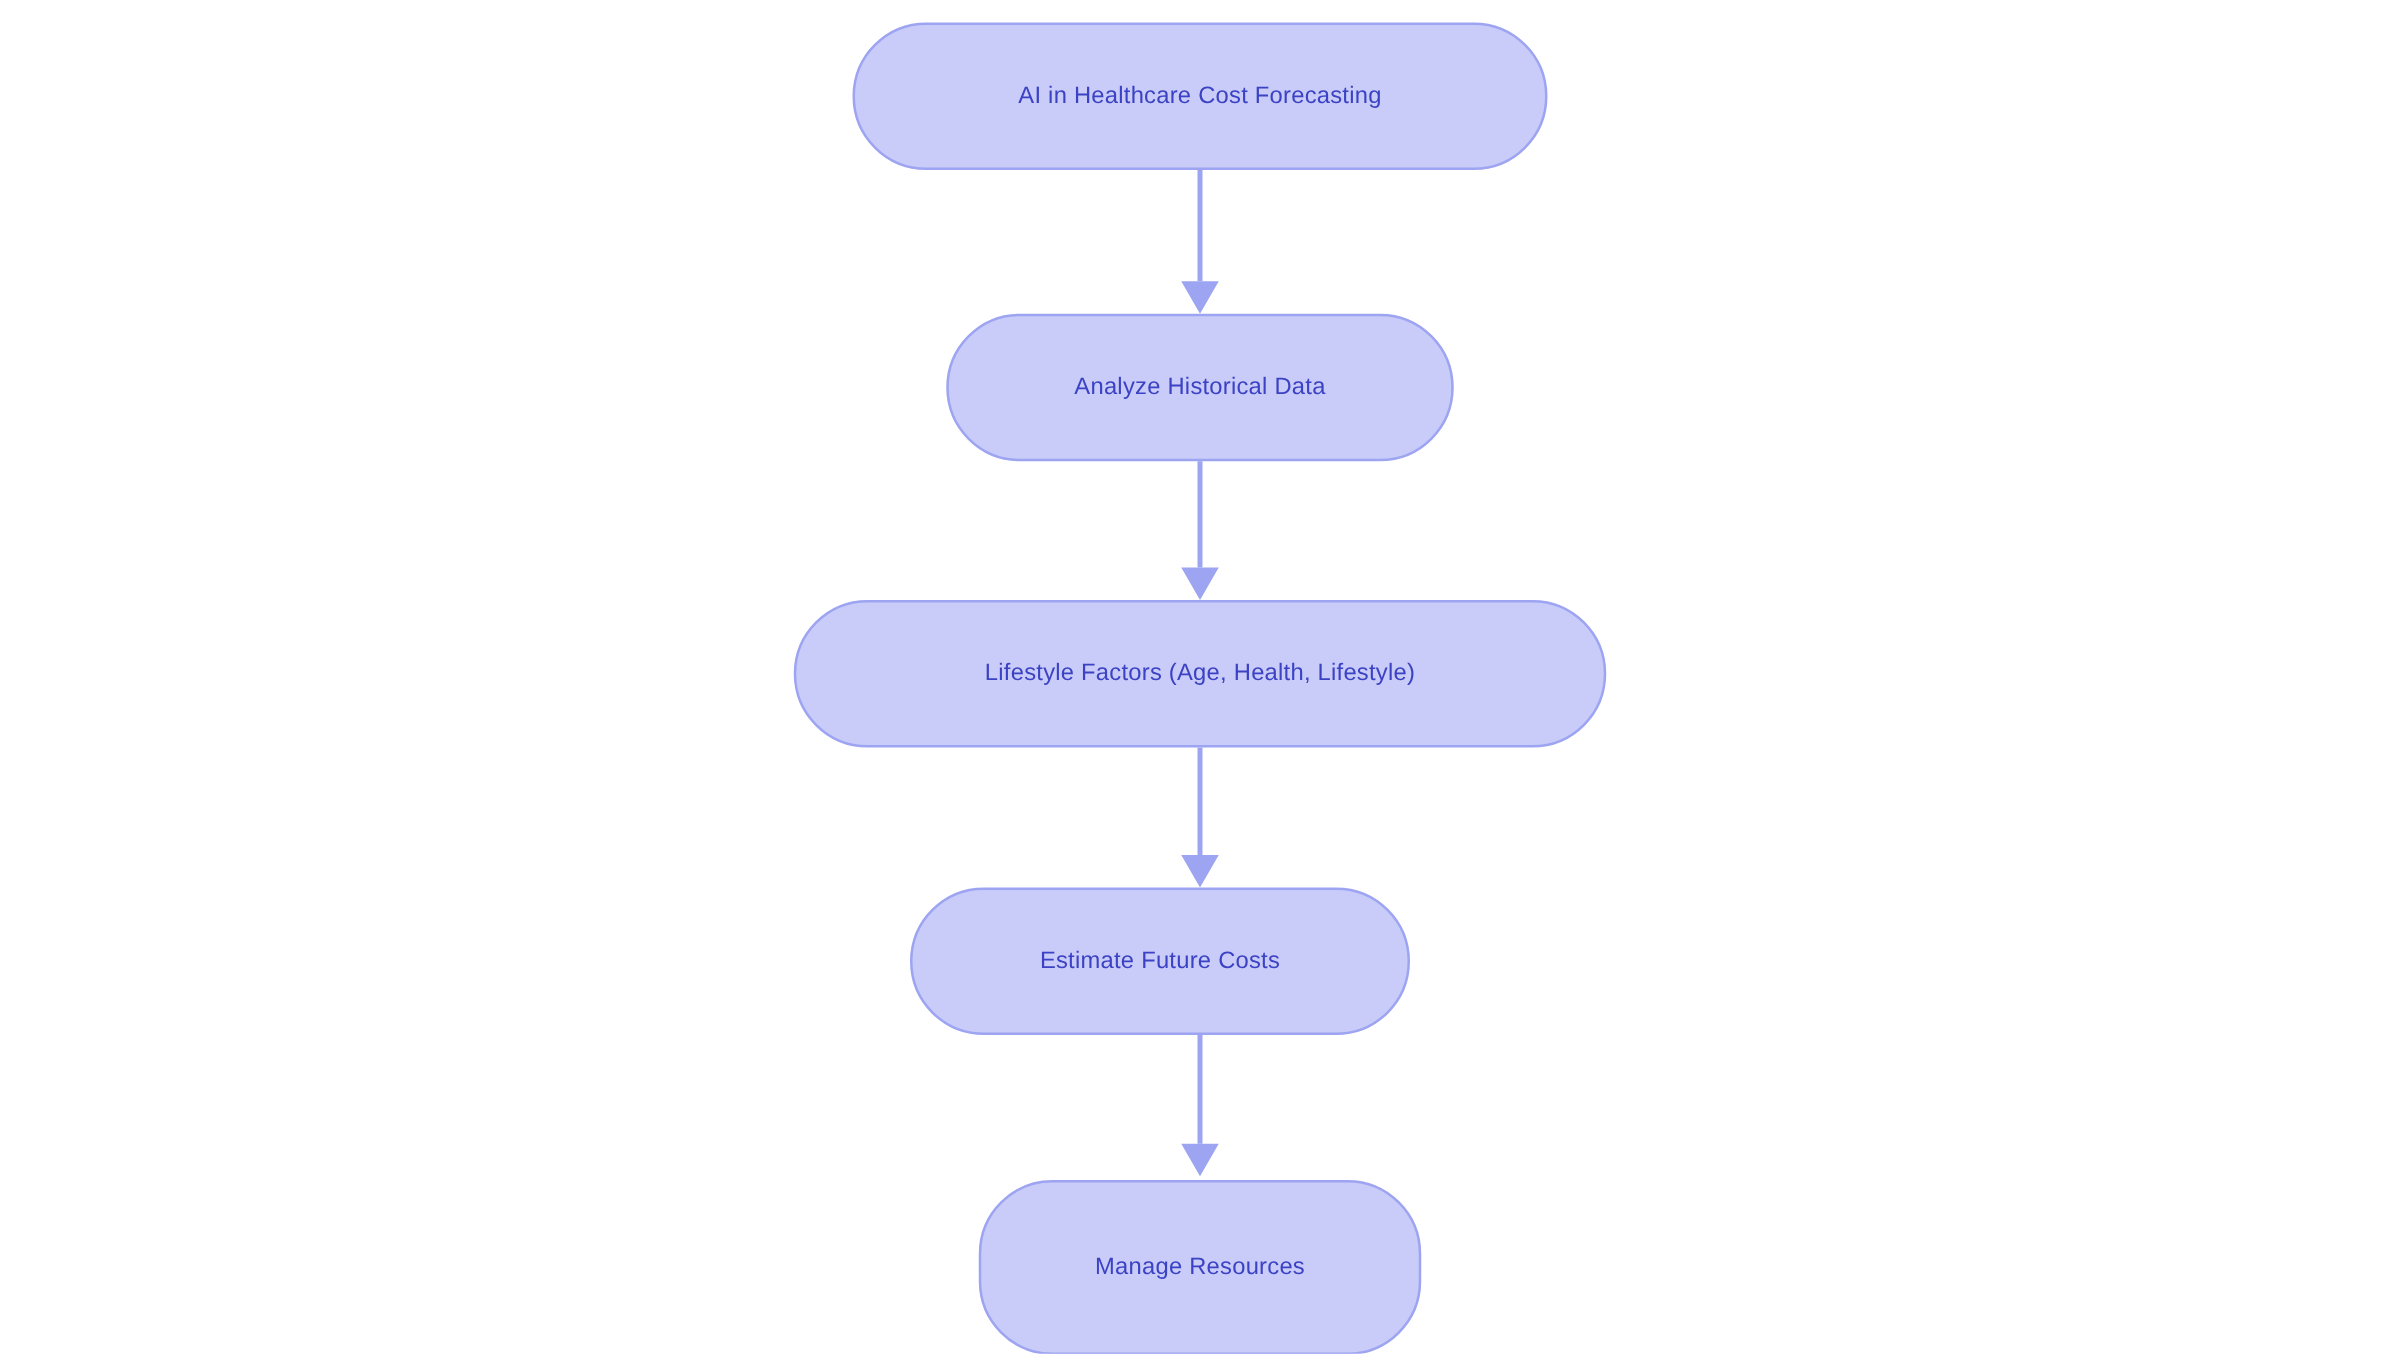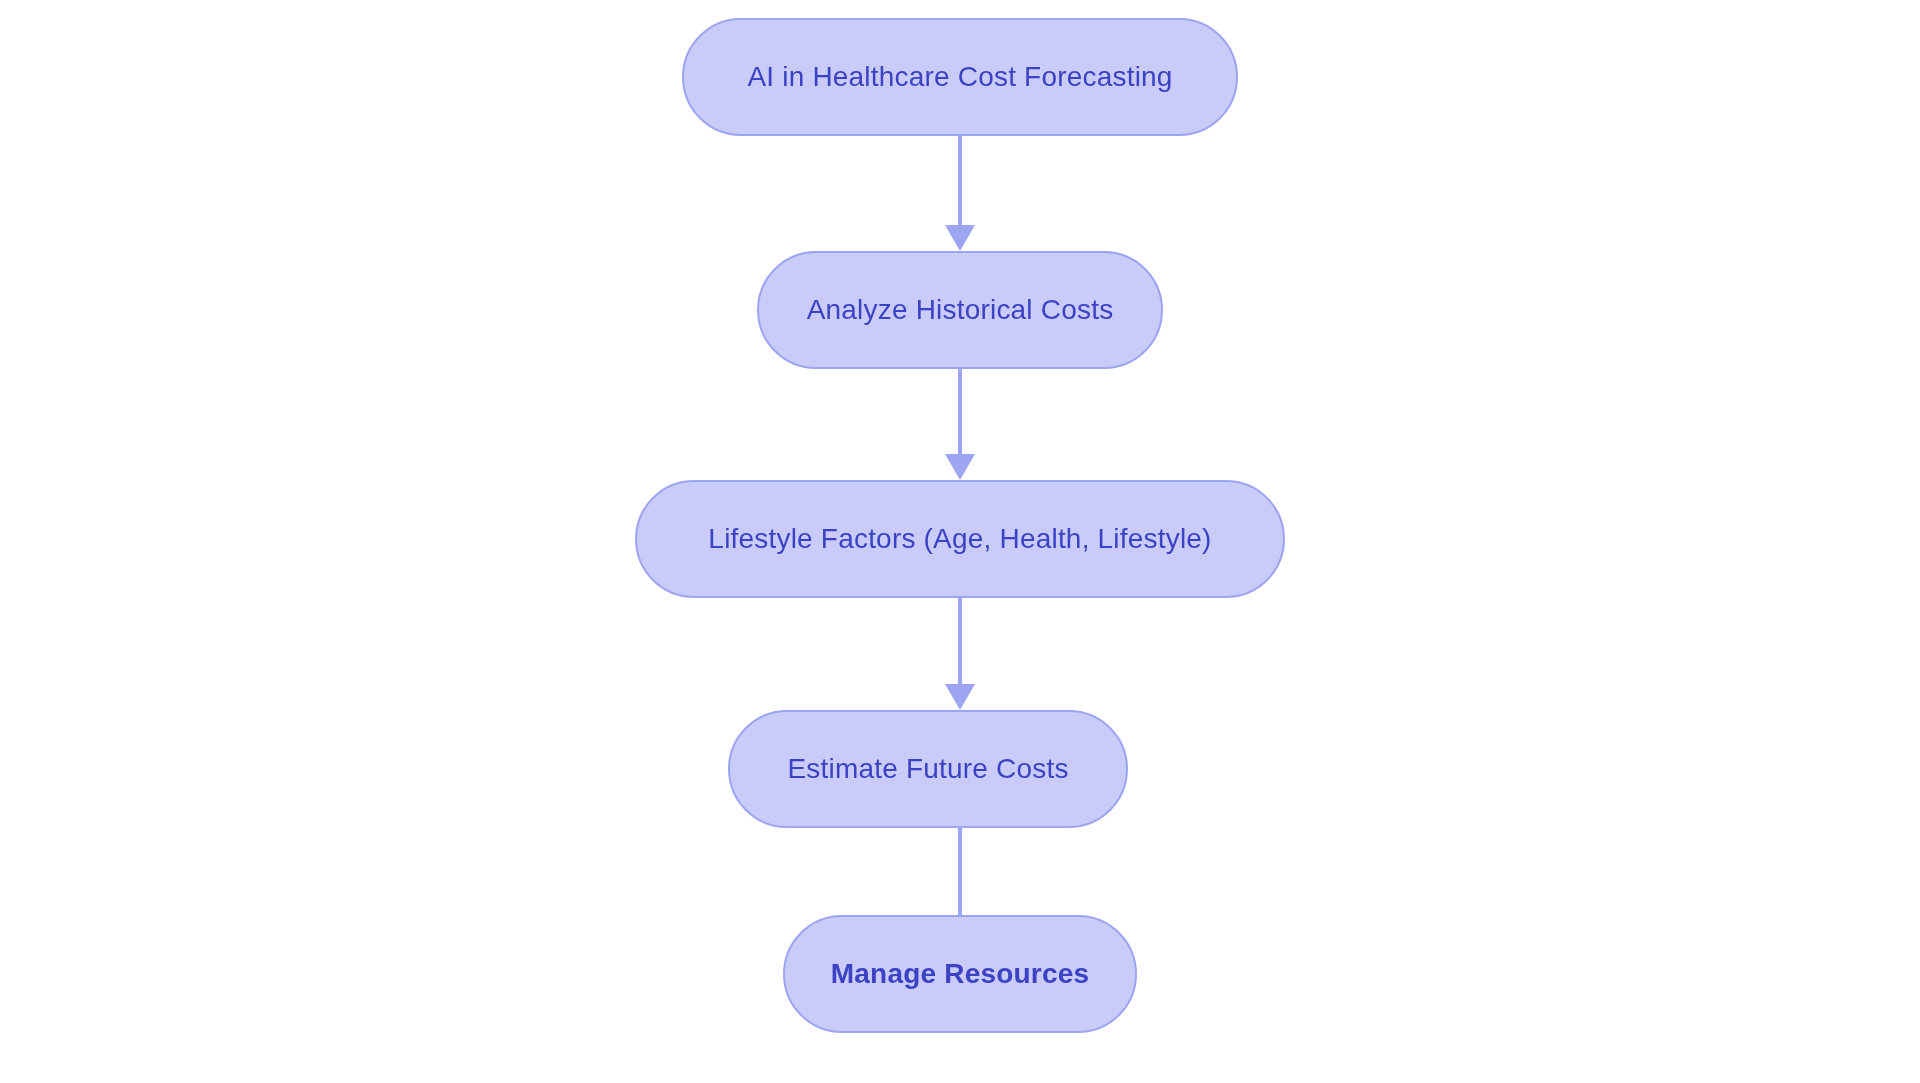--- a/index.html
+++ b/index.html
@@ -23,30 +23,30 @@
   }
   .node {
     position: absolute;
     display: flex;
     align-items: center;
     justify-content: center;
     background: var(--node-fill);
     border: 2px solid var(--node-border);
     border-radius: 59px;
     color: var(--node-text);
-    font-size: 28px;
+    font-size: 19px;
     letter-spacing: 0.2px;
     text-align: center;
     white-space: nowrap;
   }
   .n1 { left: 682px; top: 18px;  width: 556px; height: 118px; }
   .n2 { left: 757px; top: 251px; width: 406px; height: 118px; }
   .n3 { left: 635px; top: 480px; width: 650px; height: 118px; }
   .n4 { left: 728px; top: 710px; width: 400px; height: 118px; align-items: center; }
-  .n5 { left: 783px; top: 915px; width: 354px; height: 118px; font-weight: bold; }
+  .n5 { left: 783px; top: 944px; width: 354px; height: 140px; }
 
   .arrow {
     position: absolute;
     left: 945px;
     width: 30px;
     display: flex;
     flex-direction: column;
     align-items: center;
   }
   .a1 { top: 136px; height: 115px; }
@@ -73,21 +73,21 @@
   <div class="node n1">
     <span>AI in Healthcare Cost Forecasting</span>
   </div>
 
   <div class="arrow a1">
     <div class="arrow-line"></div>
     <div class="arrow-head"></div>
   </div>
 
   <div class="node n2">
-    <span>Analyze Historical Costs</span>
+    <span>Analyze Historical Data</span>
   </div>
 
   <div class="arrow a2">
     <div class="arrow-line"></div>
     <div class="arrow-head"></div>
   </div>
 
   <div class="node n3">
     <span>Lifestyle Factors (Age, Health, Lifestyle)</span>
   </div>

